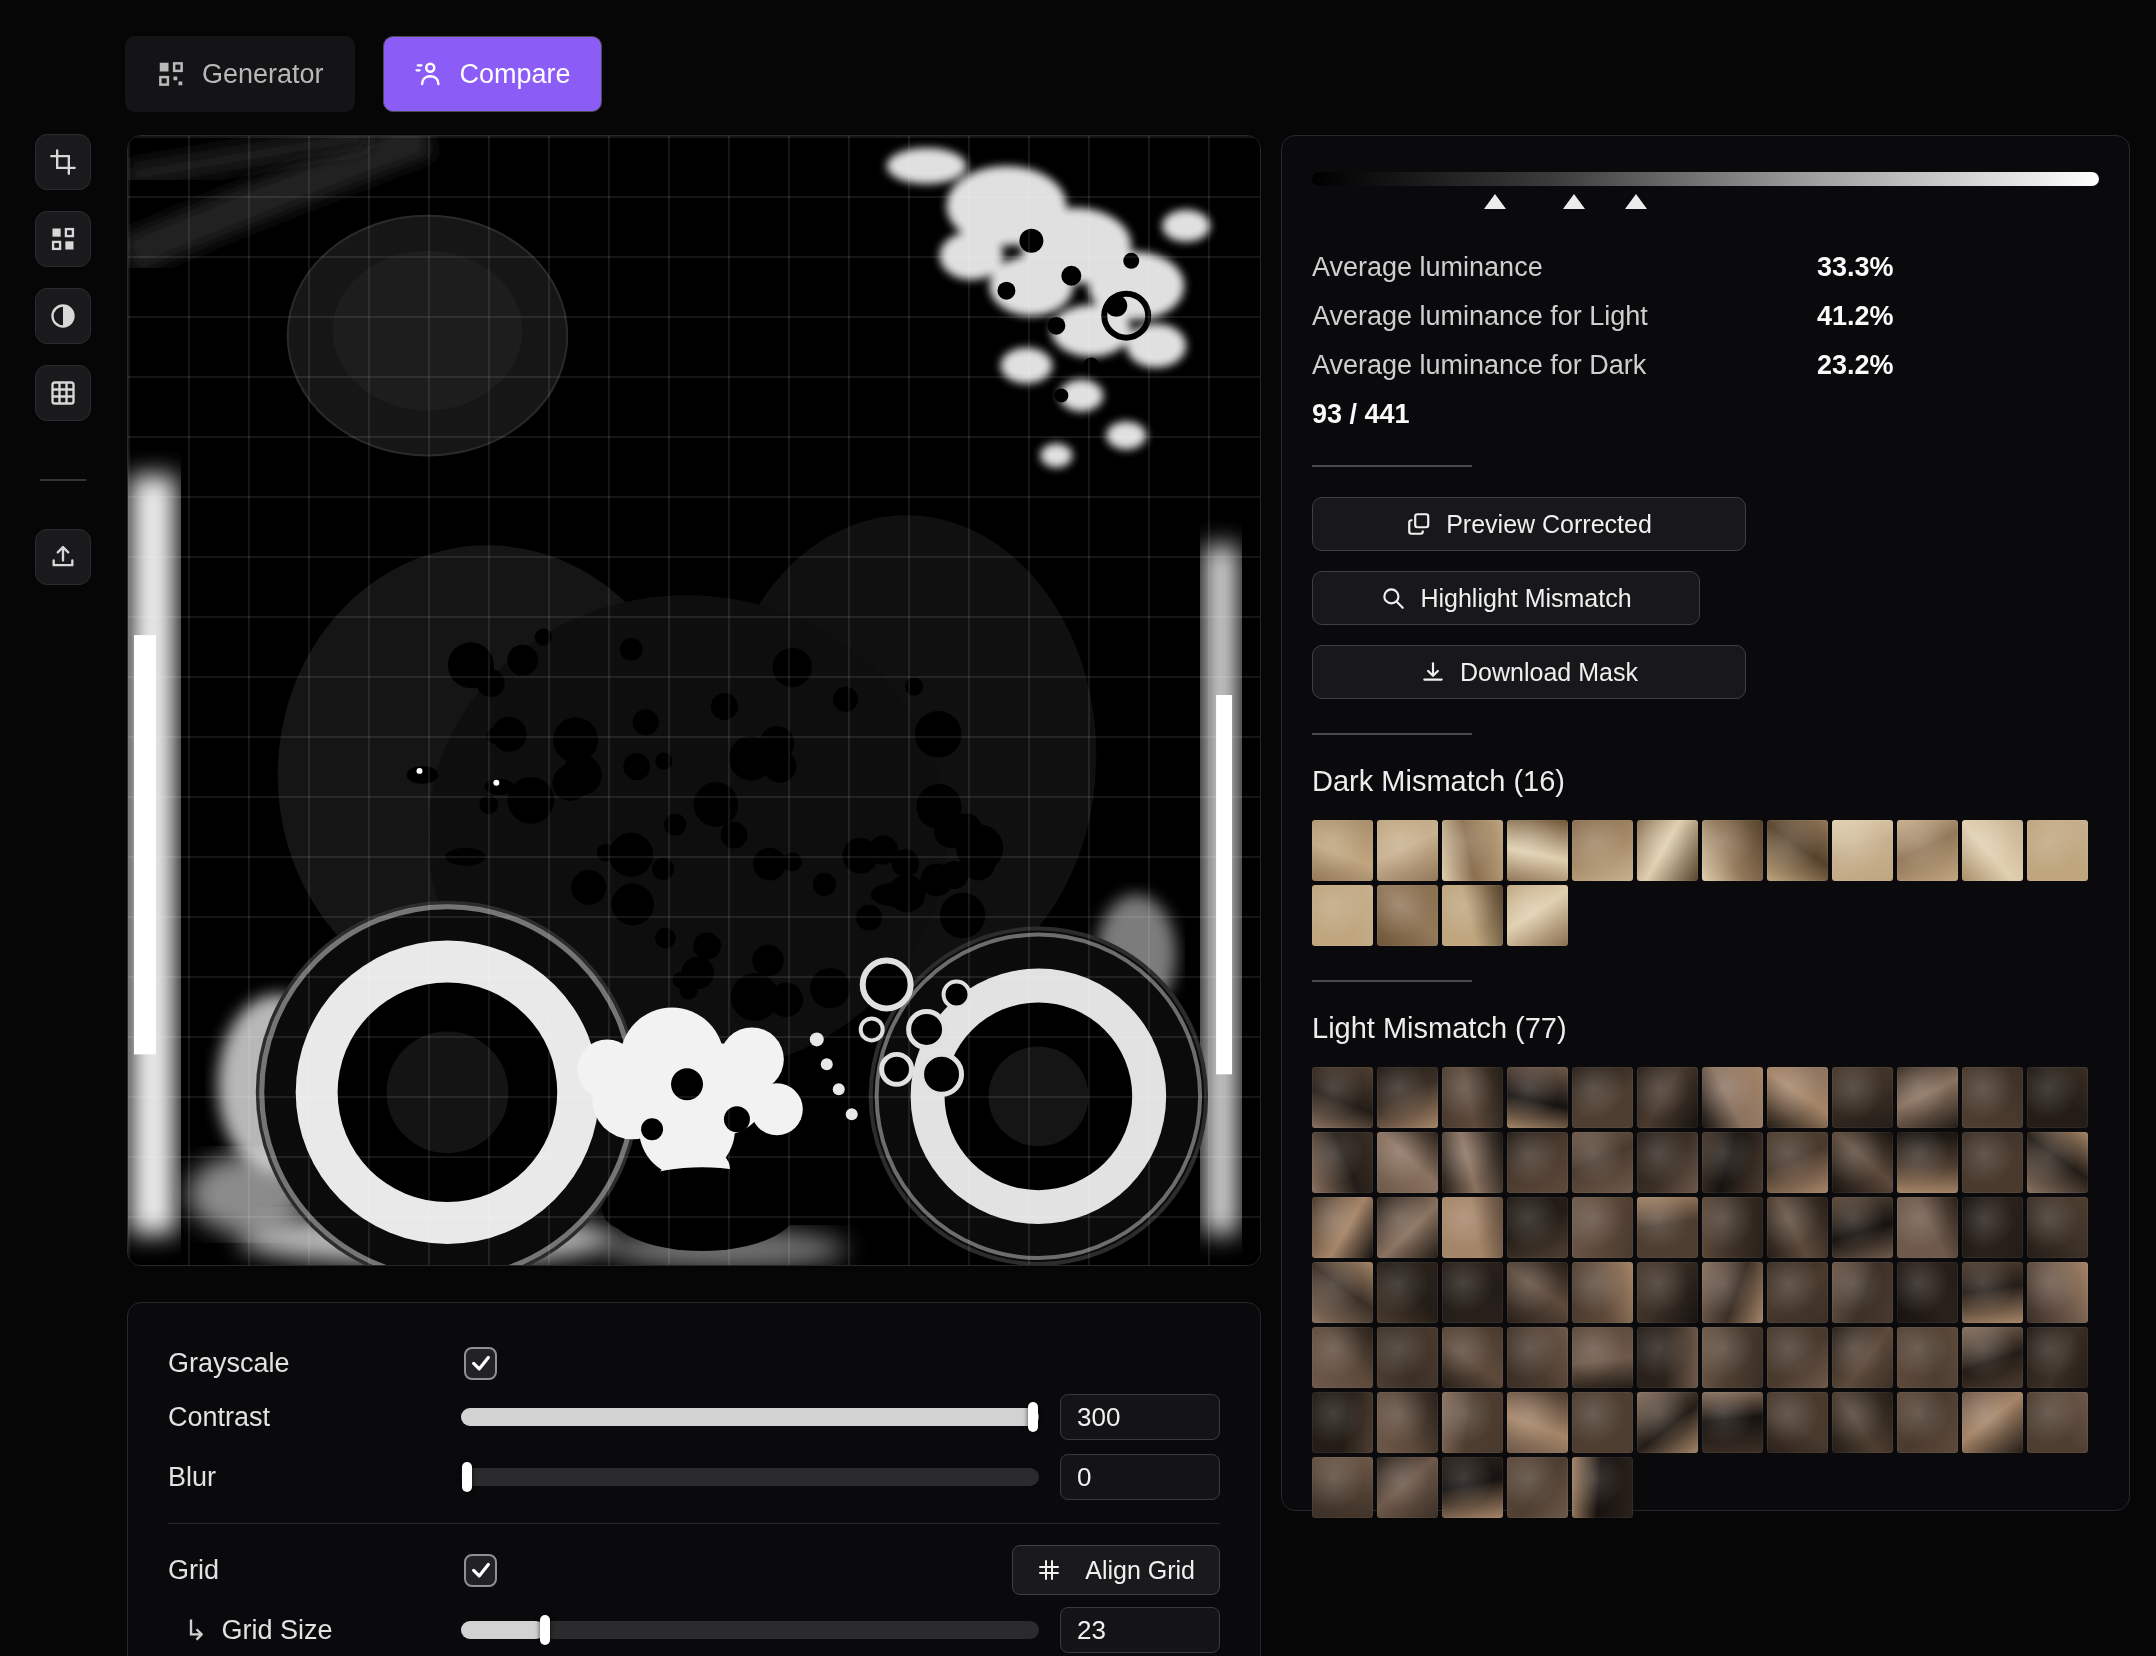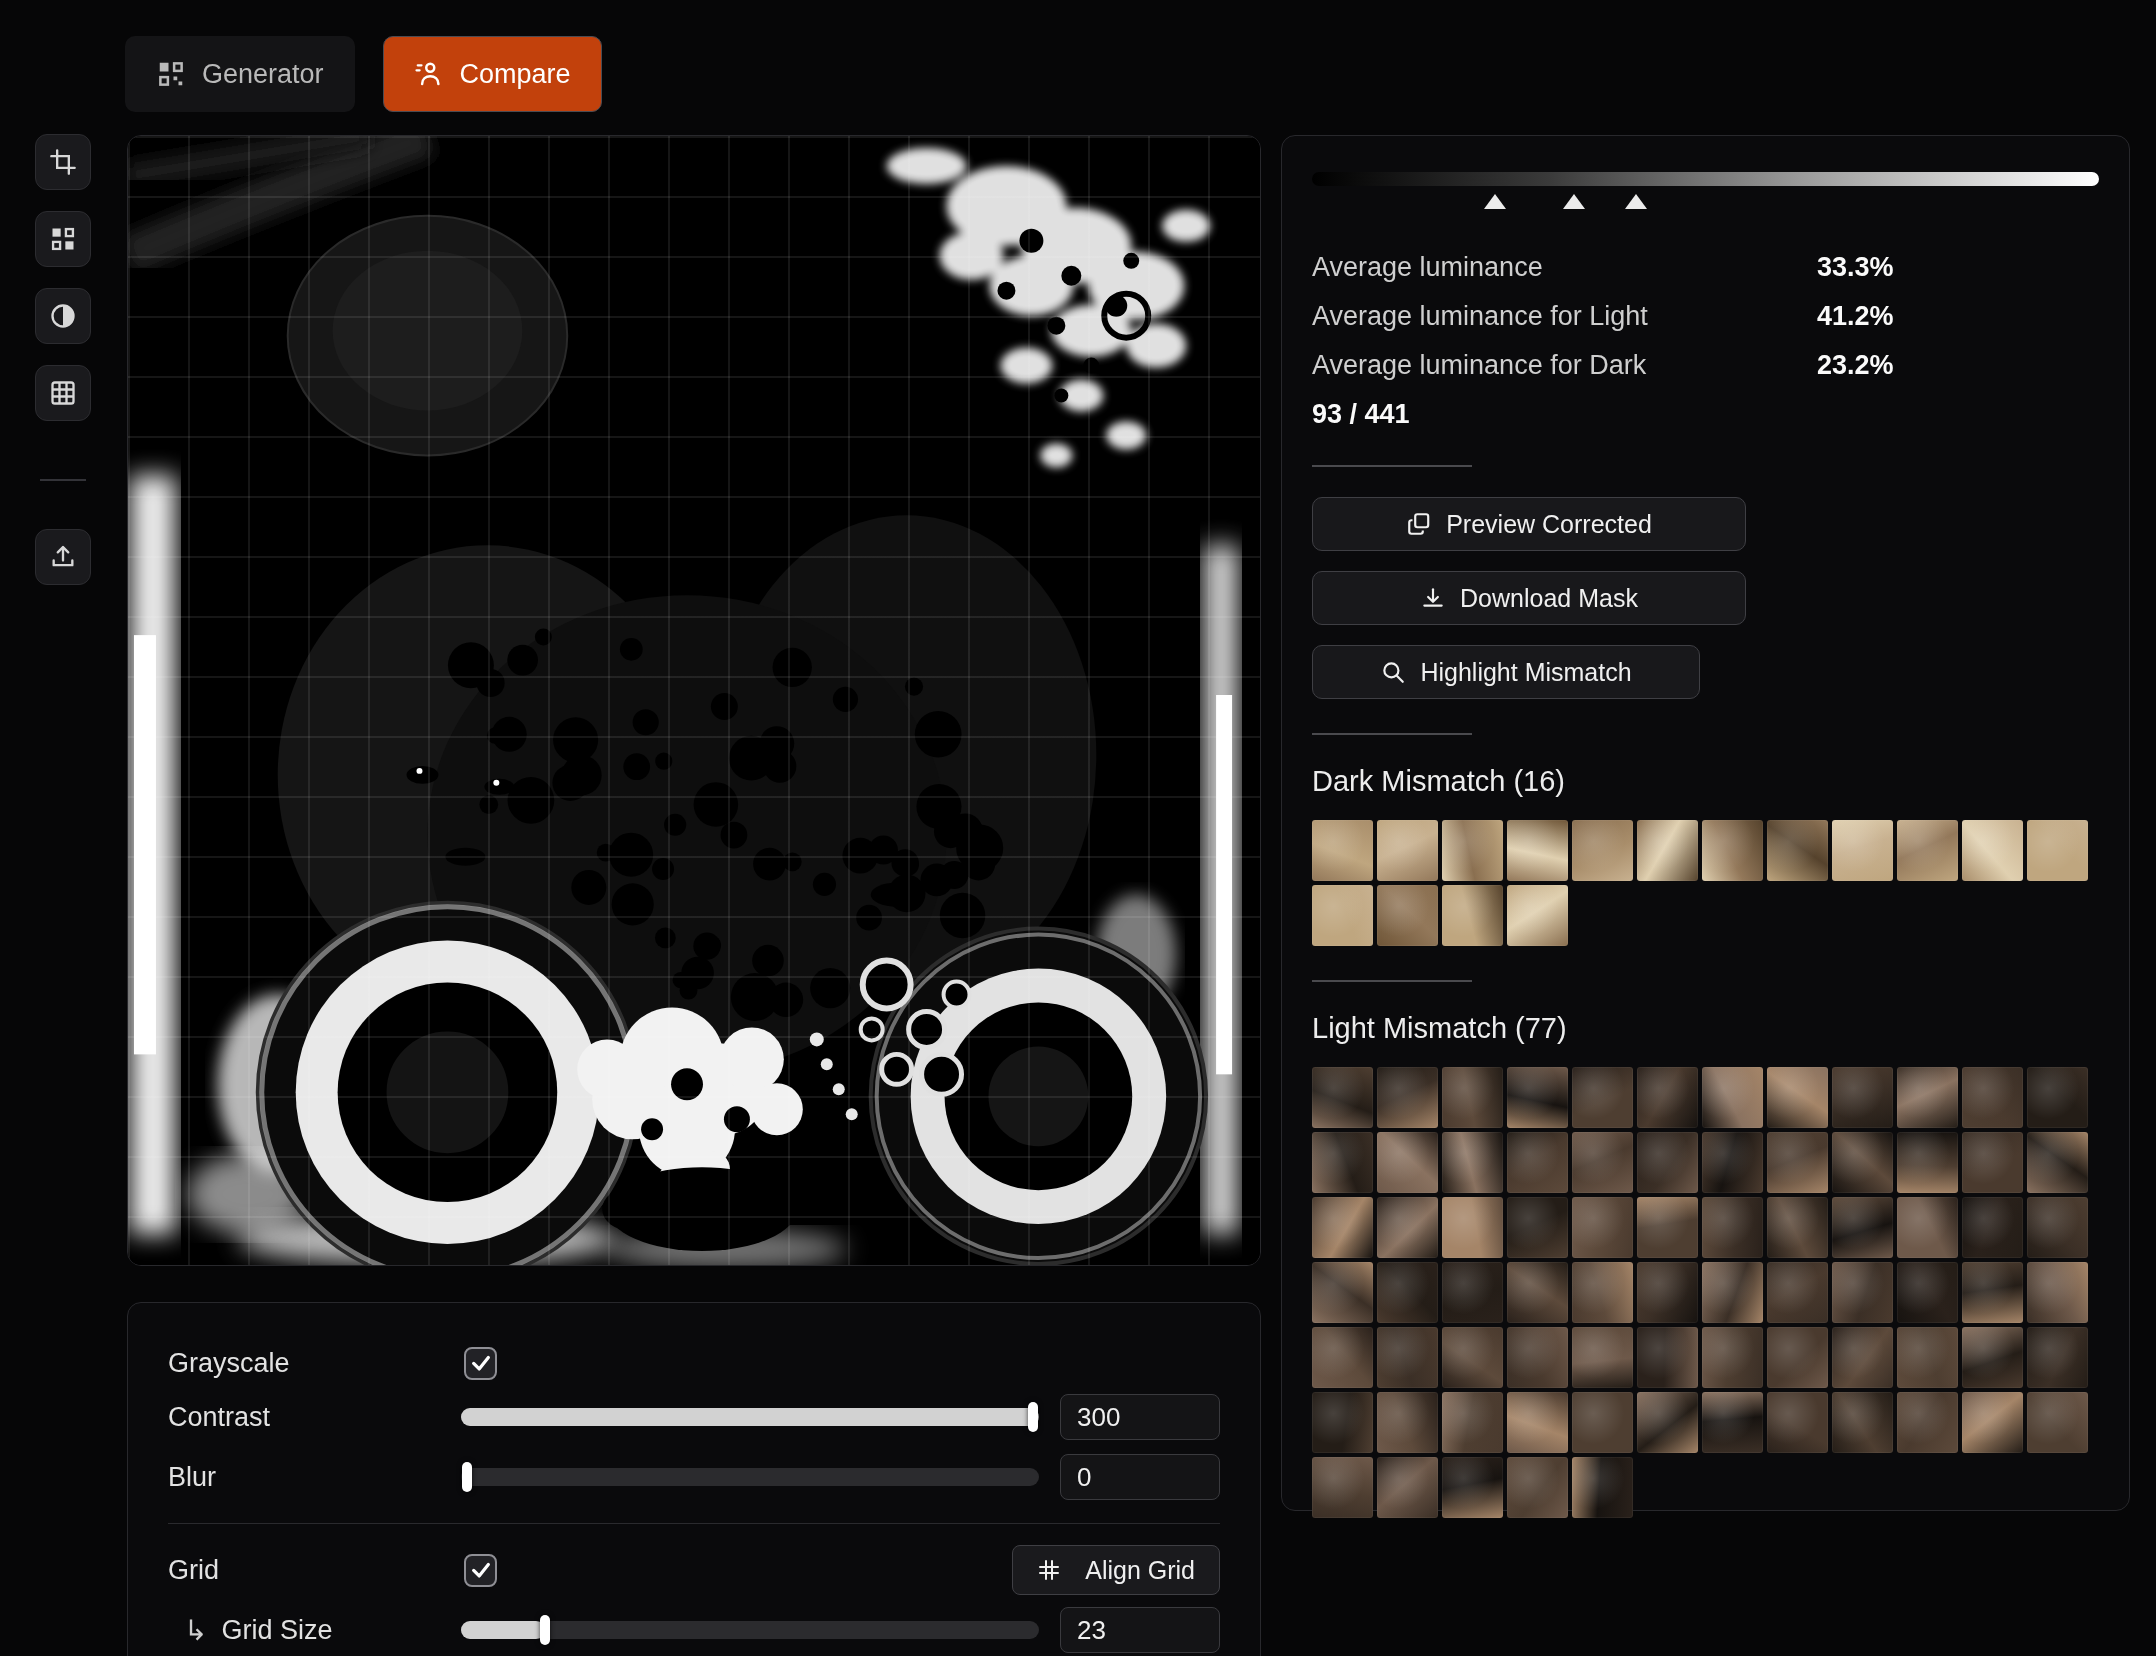--- a/index.html
+++ b/index.html
@@ -5,21 +5,21 @@
 <style>
   * { margin:0; padding:0; box-sizing:border-box; }
   html,body { width:2156px; height:1656px; overflow:hidden; background:#060607;
     font-family:"Liberation Sans", sans-serif; color:#e8e8e8; }
 
   
   .tabbar { position:absolute; left:125px; top:36px; display:flex; gap:28px; }
   .tab { height:76px; display:flex; align-items:center; gap:16px; padding:0 30px;
     border-radius:10px; font-size:27px; cursor:pointer; background:#141416; color:#b9b9b9;
     border:1px solid transparent; }
-  .tab.active { background:#c2410c; color:#ffffff; border:1px solid #4b4b52; }
+  .tab.active { background:#8b5cf6; color:#ffffff; border:1px solid #4b4b52; }
   .tab svg { width:30px; height:30px; }
 
   
   .toolbar { position:absolute; left:35px; top:134px; width:56px; display:flex;
     flex-direction:column; align-items:center; }
   .tool-btn { width:56px; height:56px; border-radius:12px; background:#1a1a1d;
     border:1px solid #2c2c30; display:flex; align-items:center; justify-content:center;
     color:#d8d8d8; margin-bottom:21px; cursor:pointer; }
   .tool-btn svg { width:28px; height:28px; }
   .tool-divider { width:46px; border-top:2px solid #333338; margin:37px 0 48px; }
@@ -352,34 +352,34 @@
   <div class="divider-short"></div>
 
   <div class="actions">
     <div class="btn w385">
       <svg viewBox="0 0 24 24" fill="none" stroke="currentColor" stroke-width="2" stroke-linejoin="round">
         <rect x="8.5" y="3" width="12" height="12" rx="2"></rect>
         <path d="M15.5 18 v1 a2 2 0 0 1 -2 2 h-8.5 a2 2 0 0 1 -2 -2 v-8.5 a2 2 0 0 1 2 -2 h1"></path>
       </svg>
       <span>Preview Corrected</span>
     </div>
+    <div class="btn w388">
+      <svg viewBox="0 0 24 24" fill="none" stroke="currentColor" stroke-width="2" stroke-linecap="round">
+        <circle cx="10.5" cy="10.5" r="6.5"></circle>
+          <path d="M15.5 15.5 L21 21"></path>
+      </svg>
+      <span>Highlight Mismatch</span>
+    </div>
     <div class="btn w385">
       <svg viewBox="0 0 24 24" fill="none" stroke="currentColor" stroke-width="2" stroke-linecap="round" stroke-linejoin="round">
         <path d="M12 4 v11"></path>
           <path d="M7.5 11 L12 15.5 L16.5 11"></path>
           <path d="M4 19 h16"></path>
       </svg>
       <span>Download Mask</span>
-    </div>
-    <div class="btn w388">
-      <svg viewBox="0 0 24 24" fill="none" stroke="currentColor" stroke-width="2" stroke-linecap="round">
-        <circle cx="10.5" cy="10.5" r="6.5"></circle>
-          <path d="M15.5 15.5 L21 21"></path>
-      </svg>
-      <span>Highlight Mismatch</span>
     </div>
   </div>
 
   <div class="divider-short"></div>
 
   <div class="section-title">Dark Mismatch (16)</div>
   <div class="tile-grid">
       <div class="tile" style="background: radial-gradient(circle at 35% 35%, rgba(255, 255, 255, 0.16), rgba(0, 0, 0, 0) 55%), linear-gradient(201deg, rgb(169, 142, 107), rgb(191, 166, 127) 55%, rgb(147, 120, 90));"></div>
       <div class="tile" style="background: radial-gradient(circle at 35% 35%, rgba(255, 255, 255, 0.16), rgba(0, 0, 0, 0) 55%), linear-gradient(335deg, rgb(147, 120, 90), rgb(200, 177, 144) 55%, rgb(191, 166, 127));"></div>
       <div class="tile" style="background: radial-gradient(circle at 35% 35%, rgba(255, 255, 255, 0.16), rgba(0, 0, 0, 0) 55%), linear-gradient(258deg, rgb(191, 166, 127), rgb(138, 111, 80) 55%, rgb(224, 208, 176));"></div>

